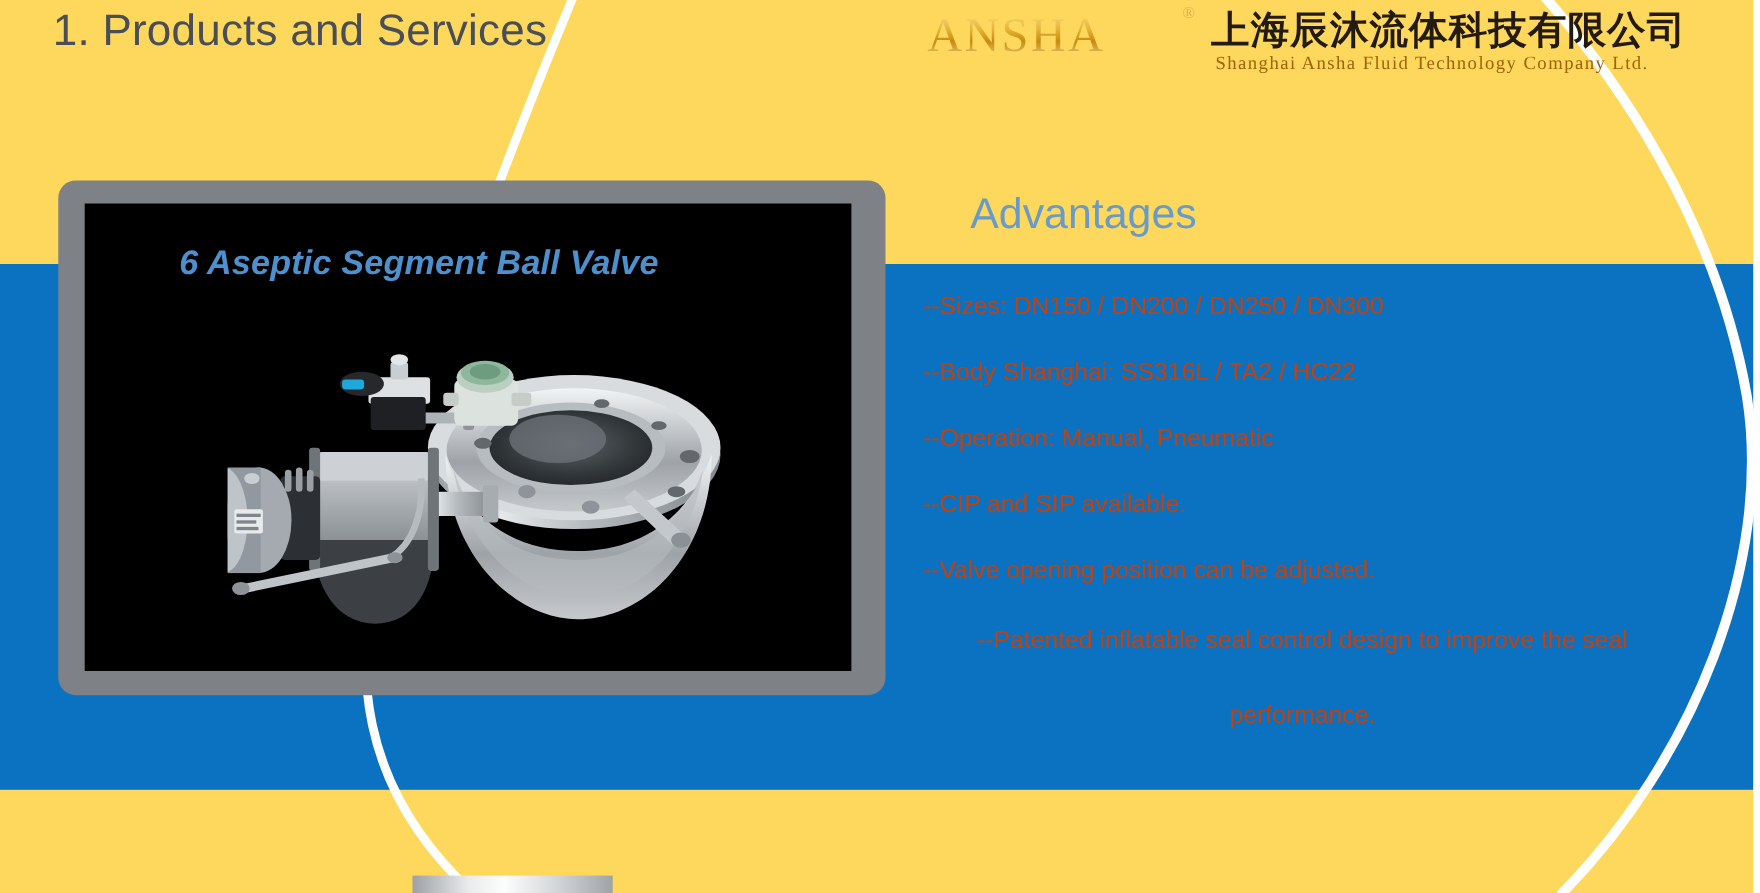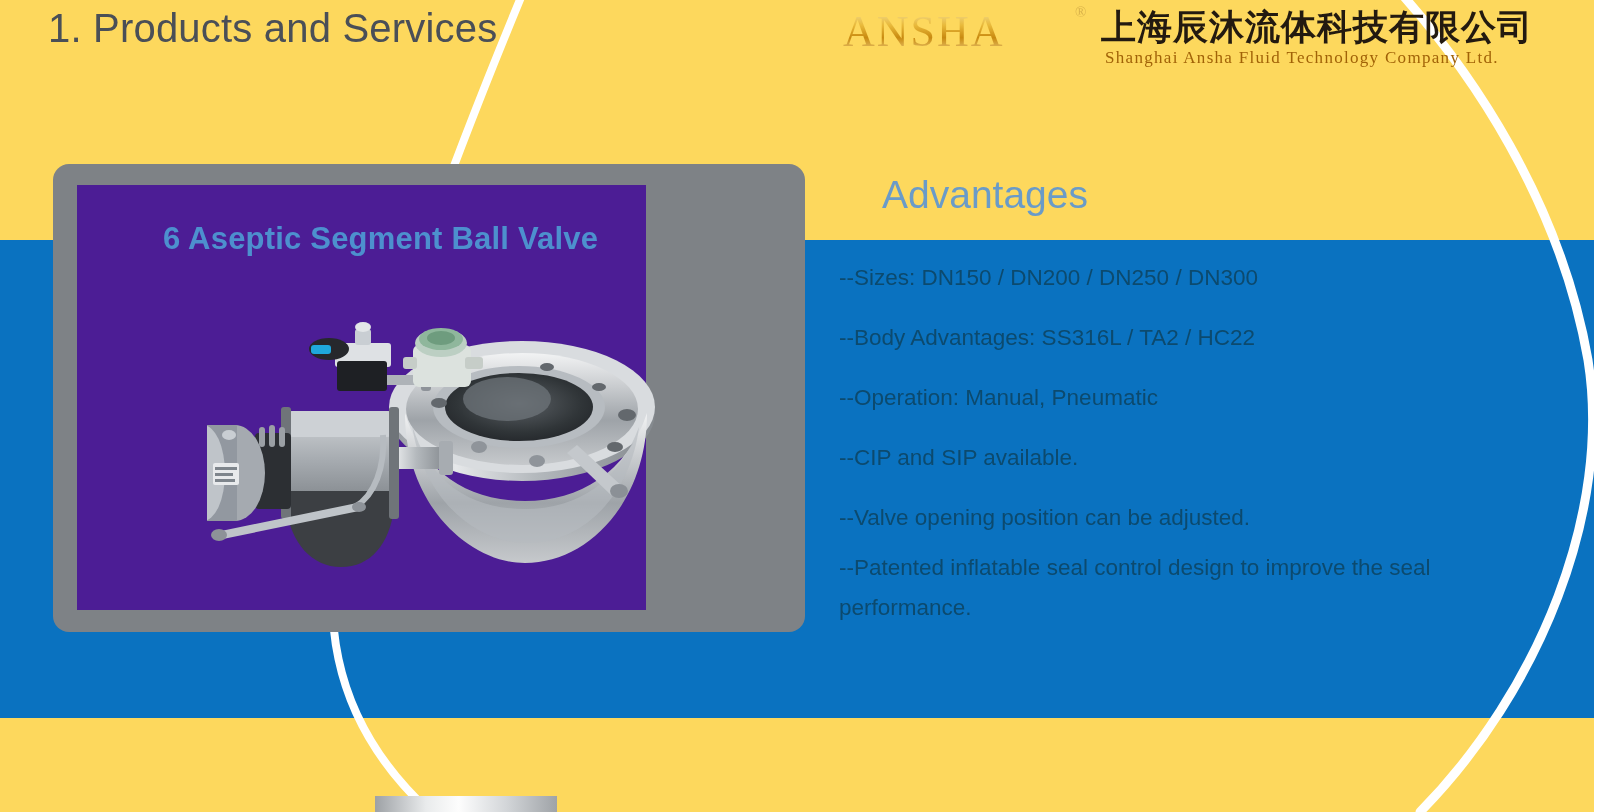--- a/index.html
+++ b/index.html
@@ -49,22 +49,23 @@
     letter-spacing:1.3px;white-space:nowrap;
     font-family:Liberation Serif, serif;
   }
   
   .monitor{position:absolute;left:53px;top:164px;width:752px;height:468px;}
   .monitor-bezel{
     position:absolute;left:0;top:0;width:752px;height:468px;
     background:#7E8286;border-radius:16px;
   }
   .monitor-screen{
-    position:absolute;left:24px;top:21px;width:569px;height:425px;
-    background:#4c1d95;
+    position:absolute;left:24px;top:21px;width:697px;height:425px;
+    background:#000000;
+    font-style:italic;
   }
   .stand-neck{
     position:absolute;left:322px;top:632px;width:182px;height:82px;
     background:linear-gradient(90deg,#9DA1A5 0%,#E9EBEC 28%,#FDFDFD 46%,#D3D6D9 72%,#9FA3A7 100%);
   }
   
   .product-title{
     position:absolute;left:86px;top:36px;
     font-size:31px;font-weight:700;color:#4D90CE;letter-spacing:.2px;
     font-family:"Liberation Sans",sans-serif;white-space:nowrap;
@@ -73,24 +74,24 @@
   
   .adv-heading{
     position:absolute;left:882px;top:173px;
     font-size:39px;color:#6A9BC8;font-weight:400;
     font-family:"Liberation Sans",sans-serif;white-space:nowrap;
   }
   .adv-list{
     position:absolute;left:839px;top:248px;width:700px;
   }
   .adv-item{
-    color:#0c4a6e;font-size:22.5px;line-height:60px;
+    color:#c2410c;font-size:22.5px;line-height:60px;
     font-family:"Liberation Sans",sans-serif;white-space:nowrap;
   }
-  .adv-item.wrap{white-space:normal;width:690px;line-height:40px;}
+  .adv-item.wrap{white-space:normal;width:690px;line-height:68px;text-align:center;}
 </style>
 </head>
 <body>
 
 <div id="slide">
 
   <div class="band-blue"></div>
   <div class="band-white-right"></div>
 
   <svg class="arcs" viewBox="0 0 1600 812">
@@ -215,20 +216,20 @@
       </svg>
     </div>
 
     <div class="stand-neck"></div>
 
   </div>
 
   <div class="adv-heading">Advantages</div>
   <div class="adv-list">
     <div class="adv-item">--Sizes:  DN150 / DN200 / DN250 / DN300</div>
-    <div class="adv-item">--Body Advantages: SS316L / TA2 / HC22</div>
+    <div class="adv-item">--Body Shanghai: SS316L / TA2 / HC22</div>
     <div class="adv-item">--Operation:  Manual, Pneumatic</div>
     <div class="adv-item">--CIP and SIP available.</div>
     <div class="adv-item">--Valve opening position can be adjusted.</div>
     <div class="adv-item wrap">--Patented inflatable seal control design to improve the seal performance.</div>
   </div>
 
 </div>
 
 </body></html>

